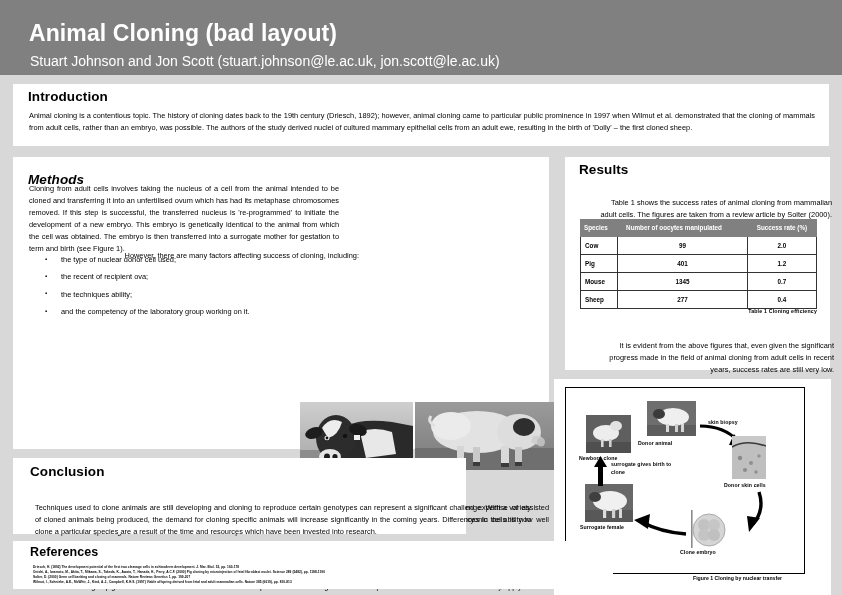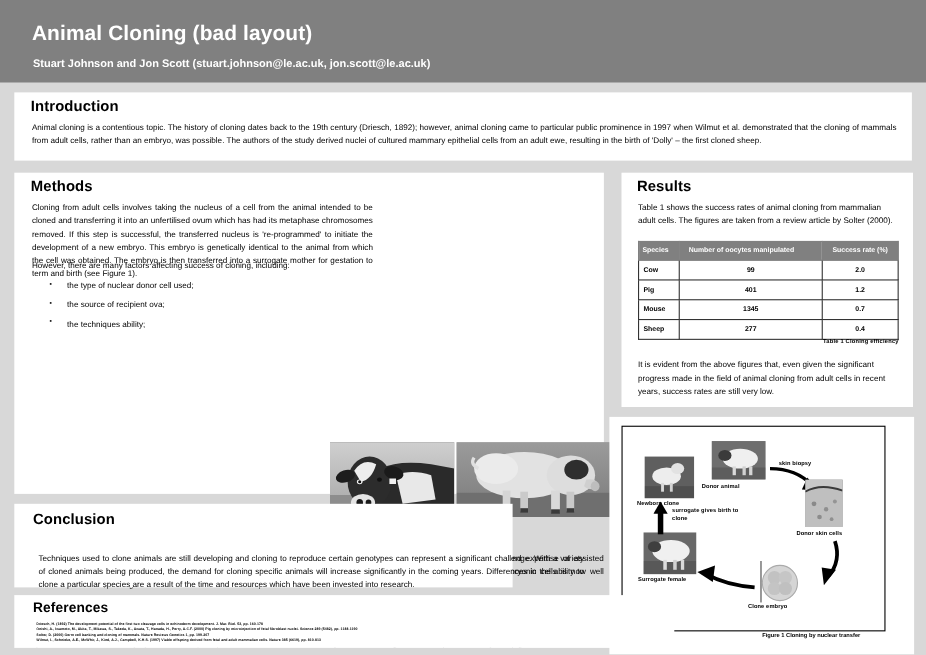--- a/index.html
+++ b/index.html
@@ -13,52 +13,52 @@
   }
   .poster{position:absolute;left:0;top:0;width:842px;height:595px;}
 
   
   .header{
     position:absolute;left:0;top:0;width:842px;height:75px;
     background:#808080;
   }
   .header .title{
     position:absolute;left:29px;top:20px;
-    font-size:19px;font-weight:bold;color:#ffffff;
+    font-size:23px;font-weight:bold;color:#ffffff;
     letter-spacing:0.1px;
   }
   .header .authors{
     position:absolute;left:30px;top:53px;
-    font-size:10px;font-weight:bold;color:#ffffff;
+    font-size:14px;font-weight:normal;color:#ffffff;
   }
 
   
   .panel{
     position:absolute;background:#ffffff;
   }
   .h1{
     font-size:13.5px;font-weight:bold;margin:0;
     letter-spacing:0.1px;
   }
   .body-text{
     font-size:7.4px;line-height:1.62;text-align:justify;
     margin:0;
   }
   .small-body{
-    font-size:7.4px;line-height:1.62;margin:0;
+    font-size:7.4px;line-height:1.62;margin:14px;text-align:right;
   }
 
   
   #intro-panel{left:13px;top:84px;width:816px;height:62px;}
   #intro-panel .h1{position:absolute;left:15px;top:5px;}
   #intro-panel .body-text{position:absolute;left:16px;top:26px;width:786px;}
 
   
   #methods-panel{left:13px;top:157px;width:536px;height:292px;}
-  #methods-panel .h1{position:absolute;left:15px;top:5px;}
+  #methods-panel .h1{position:absolute;left:15px;top:15px;font-style:italic;}
   #m-p1{position:absolute;left:16px;top:26px;width:310px;}
   #m-p2{position:absolute;left:16px;top:79px;width:316px;}
   #m-list{position:absolute;left:22px;top:98px;width:300px;
           margin:0;padding:0;list-style:none;}
   #m-list li{
     font-size:7.4px;line-height:1.35;margin:0 0 7.5px 0;
     padding-left:26px;position:relative;
   }
   #m-list li:before{
     content:"\25AA";position:absolute;left:10px;top:-0.5px;font-size:6px;
@@ -146,22 +146,23 @@
     <p class="body-text">Animal cloning is a contentious topic. The history of cloning dates back to the 19th century (Driesch, 1892); however, animal cloning came to particular public prominence in 1997 when Wilmut et al. demonstrated that the cloning of mammals from adult cells, rather than an embryo, was possible. The authors of the study derived nuclei of cultured mammary epithelial cells from an adult ewe, resulting in the birth of 'Dolly' – the first cloned sheep.</p>
   </div>
 
   <div class="panel" id="methods-panel">
     <div class="h1">Methods</div>
     <p class="body-text" id="m-p1">Cloning from adult cells involves taking the nucleus of a cell from the animal intended to be cloned and transferring it into an unfertilised ovum which has had its metaphase chromosomes removed. If this step is successful, the transferred nucleus is 're-programmed' to initiate the development of a new embryo. This embryo is genetically identical to the animal from which the cell was obtained. The embryo is then transferred into a surrogate mother for gestation to term and birth (see Figure 1).</p>
     <p class="small-body" id="m-p2">However, there are many factors affecting success of cloning, including:</p>
 
     <ul id="m-list">
       <li>the type of nuclear donor cell used;</li>
-      <li>the source of recipient ova;</li>
+      <li>the recent of recipient ova;</li>
       <li>the techniques ability;</li>
+      <li>and the competency of the laboratory group working on it.</li>
     </ul>
 
     <div class="photo" id="cow-photo">
       <svg width="113" height="68" viewBox="0 0 113 68">
         <defs>
           <linearGradient id="skyg" x1="0" y1="0" x2="0" y2="1">
             <stop offset="0%" stop-color="#cfcfcf"></stop>
               <stop offset="100%" stop-color="#a5a5a5"></stop>
           </linearGradient>
         </defs>

